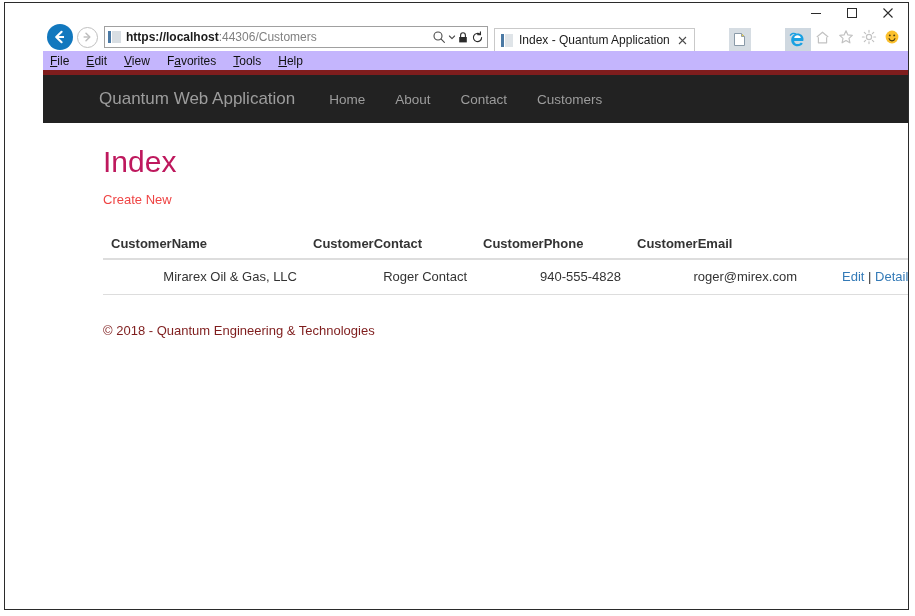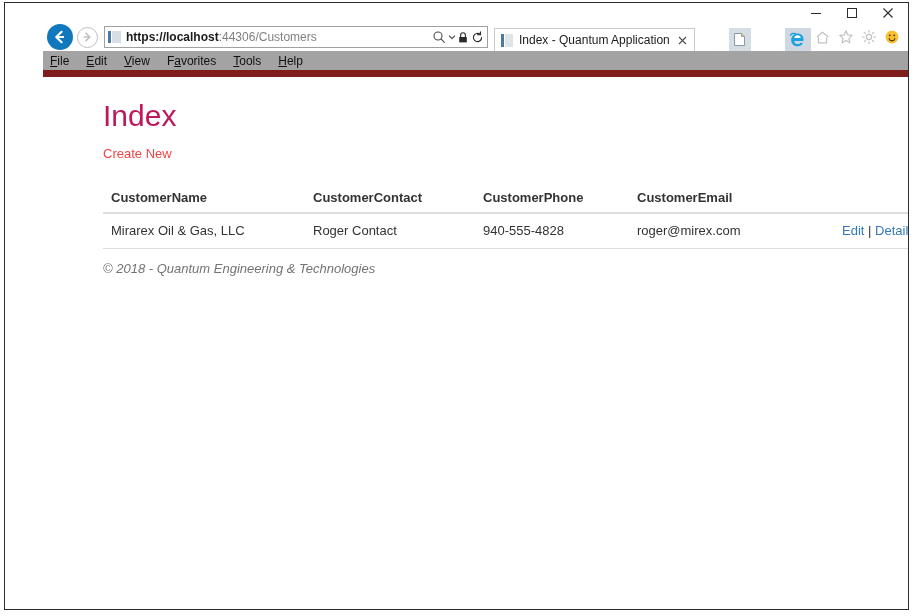--- a/index.html
+++ b/index.html
@@ -214,22 +214,22 @@
     height: 22px;
     display: flex;
     align-items: center;
     justify-content: center;
     color: #c8c8c8;
   }
 
   
   .menubar {
     height: 19px;
-    background: #a3a3a3;
-    border-bottom: 7px solid #7f1d1d;
+    background: #c4b5fd;
+    border-bottom: 5px solid #7f1d1d;
     display: flex;
     align-items: center;
     padding-left: 7px;
     flex: 0 0 auto;
   }
   .menu-item {
     font-size: 12px;
     color: #111111;
     margin-right: 17px;
     line-height: 14px;
@@ -298,21 +298,21 @@
   }
   table.grid th {
     text-align: left;
     font-size: 13px;
     color: #333333;
     font-weight: bold;
     padding: 6px 8px 7px 8px;
     border-bottom: 2px solid #dddddd;
   }
   table.grid td {
-    text-align: left;
+    text-align: right;
     font-size: 13px;
     color: #333333;
     padding: 9px 8px 10px 8px;
     border-bottom: 1px solid #dddddd;
     white-space: nowrap;
     overflow: hidden;
   }
   .col-name { width: 186px; }
   .col-contact { width: 154px; }
   .col-phone { width: 138px; }
@@ -320,24 +320,23 @@
   .col-actions { width: 150px; text-align: right !important; }
   td.col-actions { text-align: right; padding-right: 6px; }
   .act-link {
     color: #337ab7;
     text-decoration: none;
     font-size: 13px;
   }
   .act-sep { color: #333333; font-size: 13px; }
   .footer {
     font-size: 13px;
-    color: #737373;
-    margin: 12px 0 0 4px;
+    color: #7f1d1d;
+    margin: 28px 0 0 4px;
     line-height: 16px;
-    font-style: italic;
   }
 </style>
 </head>
 <body>
 
 <div class="window">
 
   <div class="titlebar">
     <div class="win-controls">
       <div class="win-btn">
@@ -468,20 +467,29 @@
     <span class="menu-item"><u>F</u>ile</span>
     <span class="menu-item"><u>E</u>dit</span>
     <span class="menu-item"><u>V</u>iew</span>
     <span class="menu-item">F<u>a</u>vorites</span>
     <span class="menu-item"><u>T</u>ools</span>
     <span class="menu-item"><u>H</u>elp</span>
   </div>
 
   <div class="viewport">
 
+    <div class="site-nav">
+      <span class="brand">Quantum Web Application</span>
+      <span class="site-links">
+        <span class="site-link">Home</span>
+        <span class="site-link">About</span>
+        <span class="site-link">Contact</span>
+        <span class="site-link">Customers</span>
+      </span>
+    </div>
 
     <div class="content">
       <h1 class="page-title">Index</h1>
       <a class="create-new" href="#">Create New</a>
 
       <table class="grid">
         <thead>
           <tr>
             <th class="col-name">CustomerName</th>
             <th class="col-contact">CustomerContact</th>

